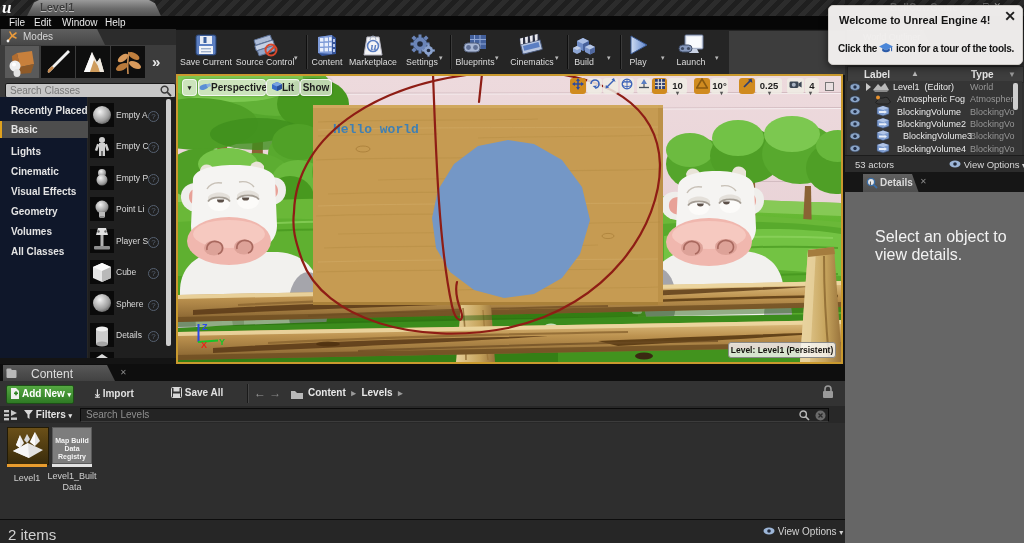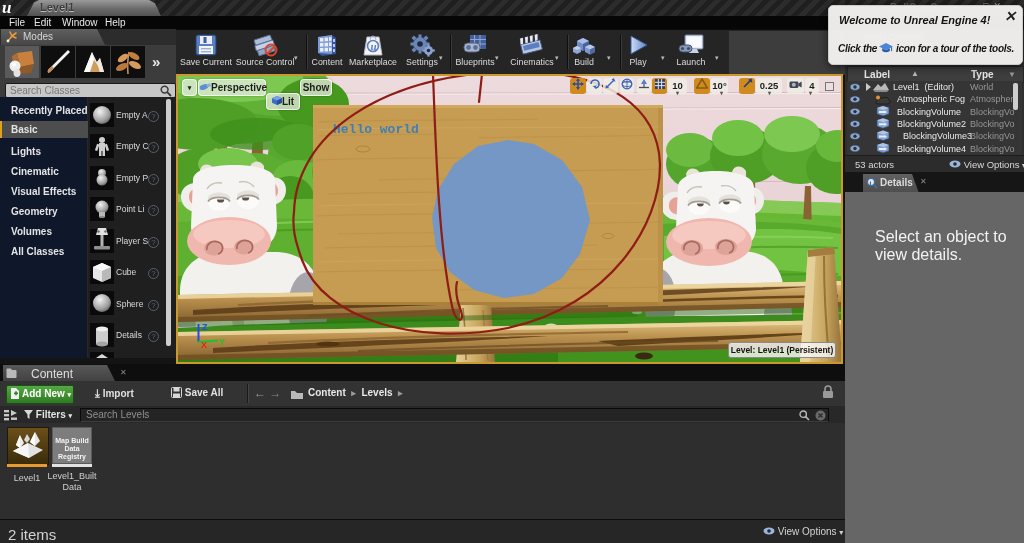--- a/index.html
+++ b/index.html
@@ -62,21 +62,21 @@
   #cbtabbar{left:0;top:364px;width:845px;height:17px;background:#0e0e0e;}
   #cbtab{left:3px;top:1px;width:112px;height:16px;background:linear-gradient(#585858,#424242);
     clip-path:polygon(0 0,104px 0,112px 100%,0 100%);}
   #cbtab span{position:absolute;left:28px;top:2px;font-size:12px;color:#dedede;}
   #cbtoolbar{left:0;top:381px;width:845px;height:25px;background:#333333;}
   #cbfilter{left:0;top:406px;width:845px;height:17px;background:#282828;}
   #cbassets{left:0;top:423px;width:845px;height:96px;background:#2e2e2e;}
   #cbfooter{left:0;top:519px;width:845px;height:24px;background:#262626;border-top:1px solid #0d0d0d;}
   
   #notif{left:828px;top:5px;width:193px;height:58px;background:rgba(243,241,239,0.97);
-    border:1px solid #cfccc8;border-radius:5px;box-shadow:0 2px 8px rgba(0,0,0,.6);color:#141414;font-style:italic;}
+    border:1px solid #cfccc8;border-radius:5px;box-shadow:0 2px 8px rgba(0,0,0,.6);color:#141414;}
   .orow{position:absolute;font-size:9px;color:#eaeaea;white-space:nowrap;}
   .otype{position:absolute;left:123px;font-size:9px;color:#969696;white-space:nowrap;}
 </style>
 </head>
 <body>
 <div class="abs" id="titlebar"></div>
 <div class="abs" id="tab1">
     <span>Level1</span>
   </div>
 <div class="abs" id="ulogo">u</div>
@@ -605,21 +605,21 @@
       <text x="41" y="269" font-size="9" font-weight="bold" fill="#18c428">Y</text>
       <text x="23" y="272" font-size="9" font-weight="bold" fill="#e82418">X</text>
     </g>
   </svg>
 
   <div class="vbtn" style="left:6px;top:5px;width:13px;font-size:7px;">▾</div>
   <div class="vbtn" style="left:22px;top:5px;width:66px;"><svg width="12" height="8" style="vertical-align:0">
         <ellipse cx="5" cy="4" rx="4.5" ry="2.6" fill="#5b8fd4" transform="rotate(-18 5 4)"></ellipse>
         <rect x="7.5" y="1" width="4" height="3" fill="#88aede" transform="rotate(-18 9 2)"></rect>
       </svg>Perspective</div>
-  <div class="vbtn" style="left:90px;top:19px;width:32px;"><svg width="10" height="9" style="vertical-align:0">
+  <div class="vbtn" style="left:90px;top:5px;width:32px;"><svg width="10" height="9" style="vertical-align:0">
         <polygon points="5,0 10,2.3 10,6.7 5,9 0,6.7 0,2.3" fill="#3a6cc8"></polygon>
         <polygon points="5,0 10,2.3 5,4.6 0,2.3" fill="#7aa2e0"></polygon>
         <polygon points="5,4.6 10,2.3 10,6.7 5,9" fill="#2a4f9a"></polygon>
       </svg>Lit</div>
   <div class="vbtn" style="left:124px;top:5px;width:30px;">Show</div>
   <div class="obtn ob-o" style="left:394px;top:4px;width:16px;"><svg width="12" height="12">
         <g stroke="#2d4ba0" stroke-width="1.5">
           <line x1="6" y1="1" x2="6" y2="11"></line>
           <line x1="1" y1="6" x2="11" y2="6"></line>
         </g>

